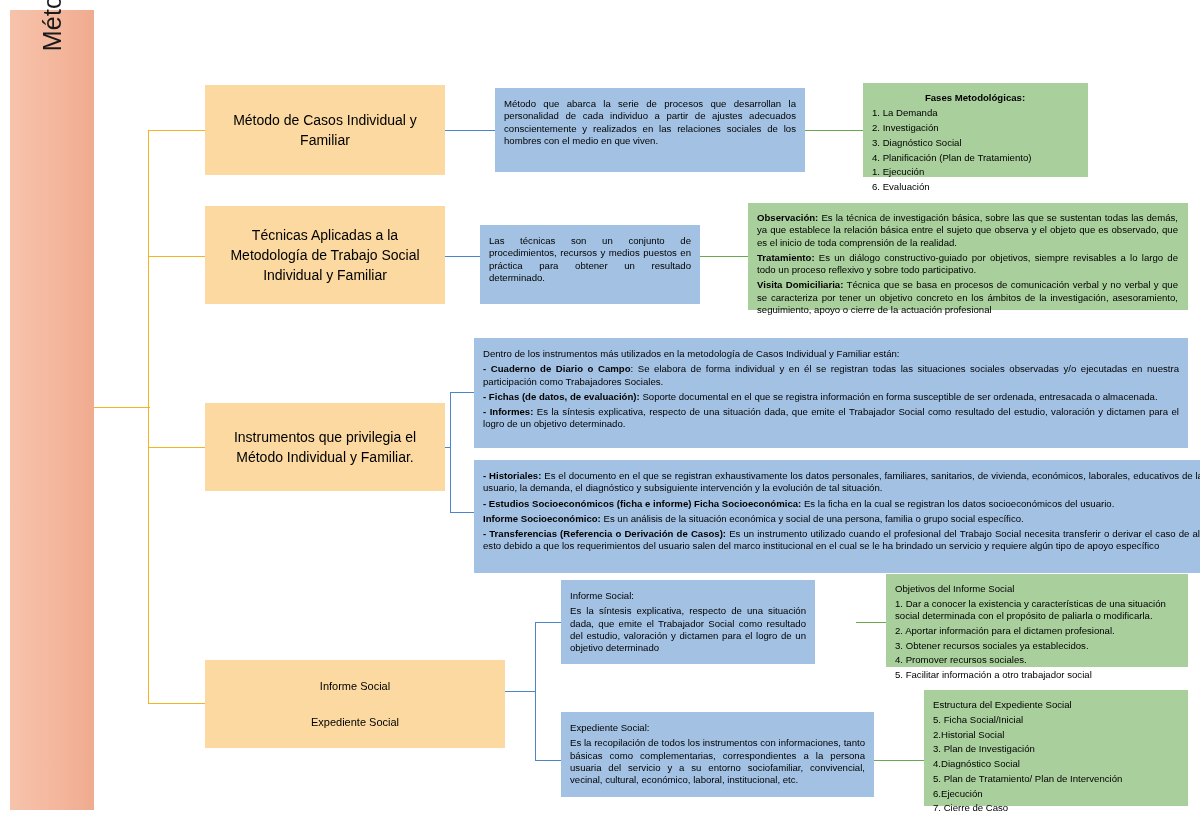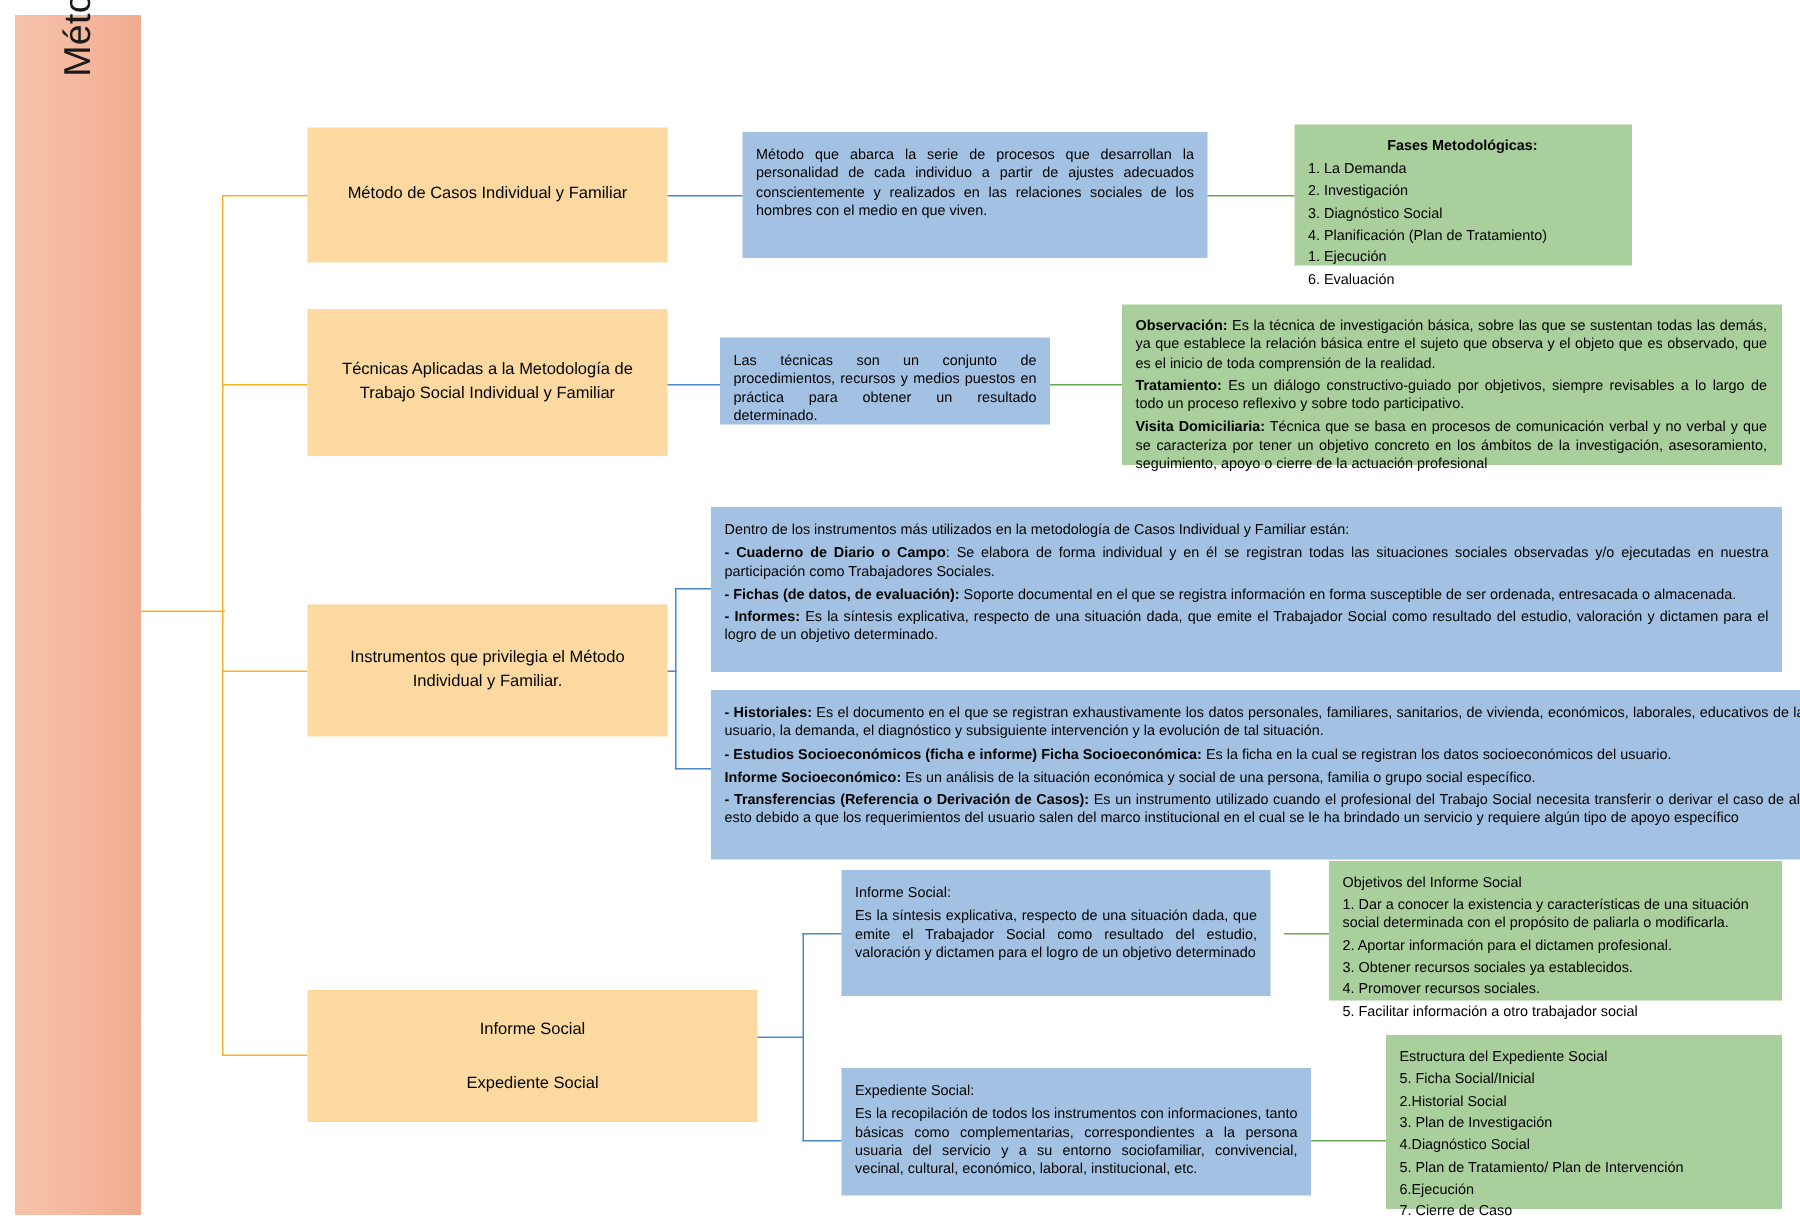--- a/index.html
+++ b/index.html
@@ -60,21 +60,21 @@
   .green {
     background: #a9cf9c;
   }
   .orange .inner {
     width: 100%;
     height: 100%;
     display: flex;
     align-items: center;
     justify-content: center;
     text-align: center;
-    font-size: 11px;
+    font-size: 14px;
     line-height: 1.45;
     padding: 0 8px;
     box-sizing: border-box;
   }
   .txt {
     font-size: 9.6px;
     line-height: 1.28;
   }
   .pad-blue {
     padding: 10px 9px 8px 9px;
@@ -150,21 +150,21 @@
     <div class="txt listline">1. Ejecución</div>
     <div class="txt listline">6. Evaluación</div>
   </div>
 
   <div class="box orange" style="left:205px; top:206px; width:240px; height:98px;">
     <div class="inner">Técnicas Aplicadas a la Metodología de Trabajo Social Individual y Familiar</div>
   </div>
 
   <div class="conn c-blue h" style="left:445px; top:256px; width:35px;"></div>
 
-  <div class="box blue pad-blue" style="left:480px; top:225px; width:220px; height:58px;">
+  <div class="box blue pad-blue" style="left:480px; top:225px; width:220px; height:79px;">
     <div class="txt just">Las técnicas son un conjunto de procedimientos, recursos y medios puestos en práctica para obtener un resultado determinado.</div>
   </div>
 
   <div class="conn c-green h" style="left:700px; top:256px; width:48px;"></div>
 
   <div class="box green pad-green" style="left:748px; top:203px; width:440px; height:107px;">
     <div class="txt just p">
       <span class="b">Observación:</span><span> Es la técnica de investigación básica, sobre las que se sustentan todas las demás, ya que establece la relación básica entre el sujeto que observa y el objeto que es observado, que es el inicio de toda comprensión de la realidad.</span>
     </div>
     <div class="txt just p">
@@ -217,21 +217,21 @@
       <div>Informe Social</div>
       <div>Expediente Social</div>
     </div>
   </div>
 
   <div class="conn c-blue h" style="left:505px; top:691px; width:31px;"></div>
   <div class="conn c-blue v" style="left:535px; top:622px; height:139px;"></div>
   <div class="conn c-blue h" style="left:535px; top:622px; width:26px;"></div>
   <div class="conn c-blue h" style="left:535px; top:760px; width:26px;"></div>
 
-  <div class="box blue pad-blue" style="left:561px; top:580px; width:286px; height:84px;">
+  <div class="box blue pad-blue" style="left:561px; top:580px; width:254px; height:84px;">
     <div class="txt p">Informe Social:</div>
     <div class="txt just">Es la síntesis explicativa, respecto de una situación dada, que emite el Trabajador Social como resultado del estudio, valoración y dictamen para el logro de un objetivo determinado</div>
   </div>
 
   <div class="conn c-green h" style="left:856px; top:622px; width:30px;"></div>
 
   <div class="box green pad-green" style="left:886px; top:574px; width:302px; height:93px;">
     <div class="txt listline">Objetivos del Informe Social</div>
     <div class="txt listline">1. Dar a conocer la existencia y características de una situación social determinada con el propósito de paliarla o modificarla.</div>
     <div class="txt listline">2. Aportar información para el dictamen profesional.</div>

